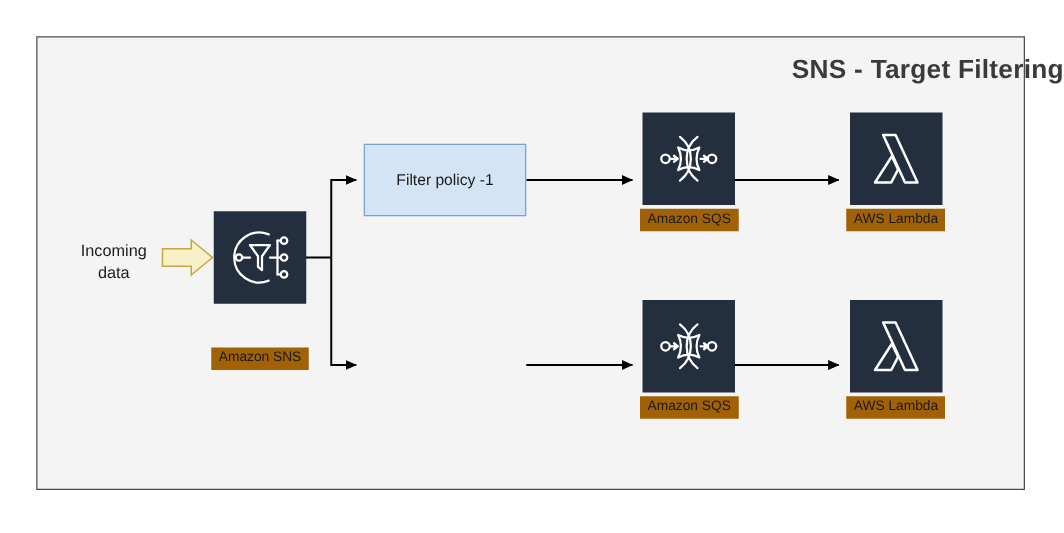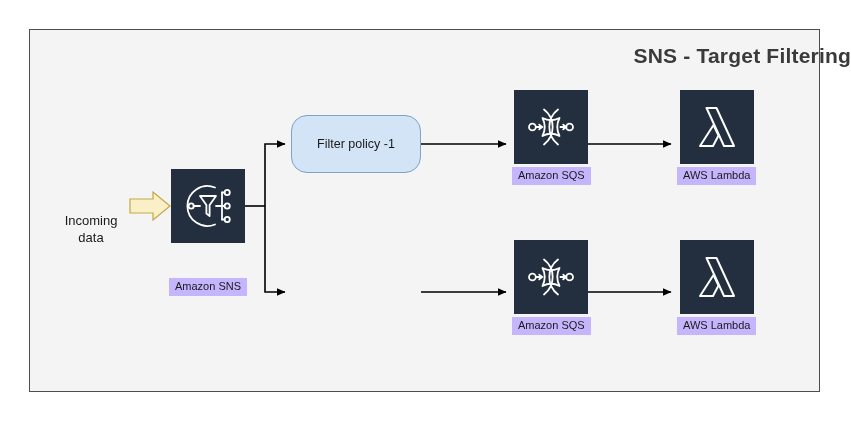--- a/index.html
+++ b/index.html
@@ -54,41 +54,40 @@
   
   #incoming-label {
     position: absolute;
     left: 55px;
     top: 192px;
     width: 72px;
     text-align: center;
     font-size: 13px;
     line-height: 17px;
     color: #1a1a1a;
-    margin-top: 20px;
   }
   
   .node {
     position: absolute;
     display: flex;
     flex-direction: column;
     align-items: center;
   }
   .tile {
     width: 74px;
     height: 74px;
     background: #232f3e;
     display: flex;
     align-items: center;
     justify-content: center;
   }
   .tile svg { display: block; }
   .node-label {
     margin-top: 3px;
-    background: #c4b5fd;
+    background: #a16207;
     padding: 2px 6px 3px 6px;
     font-size: 11px;
     color: #1a1a1a;
     white-space: nowrap;
     line-height: 13px;
   }
   
   .policy-box {
     position: absolute;
     width: 130px;
@@ -101,21 +100,21 @@
     justify-content: center;
     font-size: 12.5px;
     color: #1a1a1a;
   }
   
   #node-sns      { left: 169px; top: 169px; gap: 32px; }
   #node-sqs-1    { left: 512px; top: 90px;  }
   #node-lambda-1 { left: 677px; top: 90px;  }
   #node-sqs-2    { left: 512px; top: 240px; }
   #node-lambda-2 { left: 677px; top: 240px; }
-  #policy-1      { left: 291px; top: 115px; border-radius: 16px; }
+  #policy-1      { left: 291px; top: 115px; }
   #policy-2      { left: 291px; top: 263px; }
 </style>
 </head>
 <body>
 
 <div id="canvas">
 
   <div id="panel"></div>
 
   <div id="diagram-title">SNS - Target Filtering</div>

